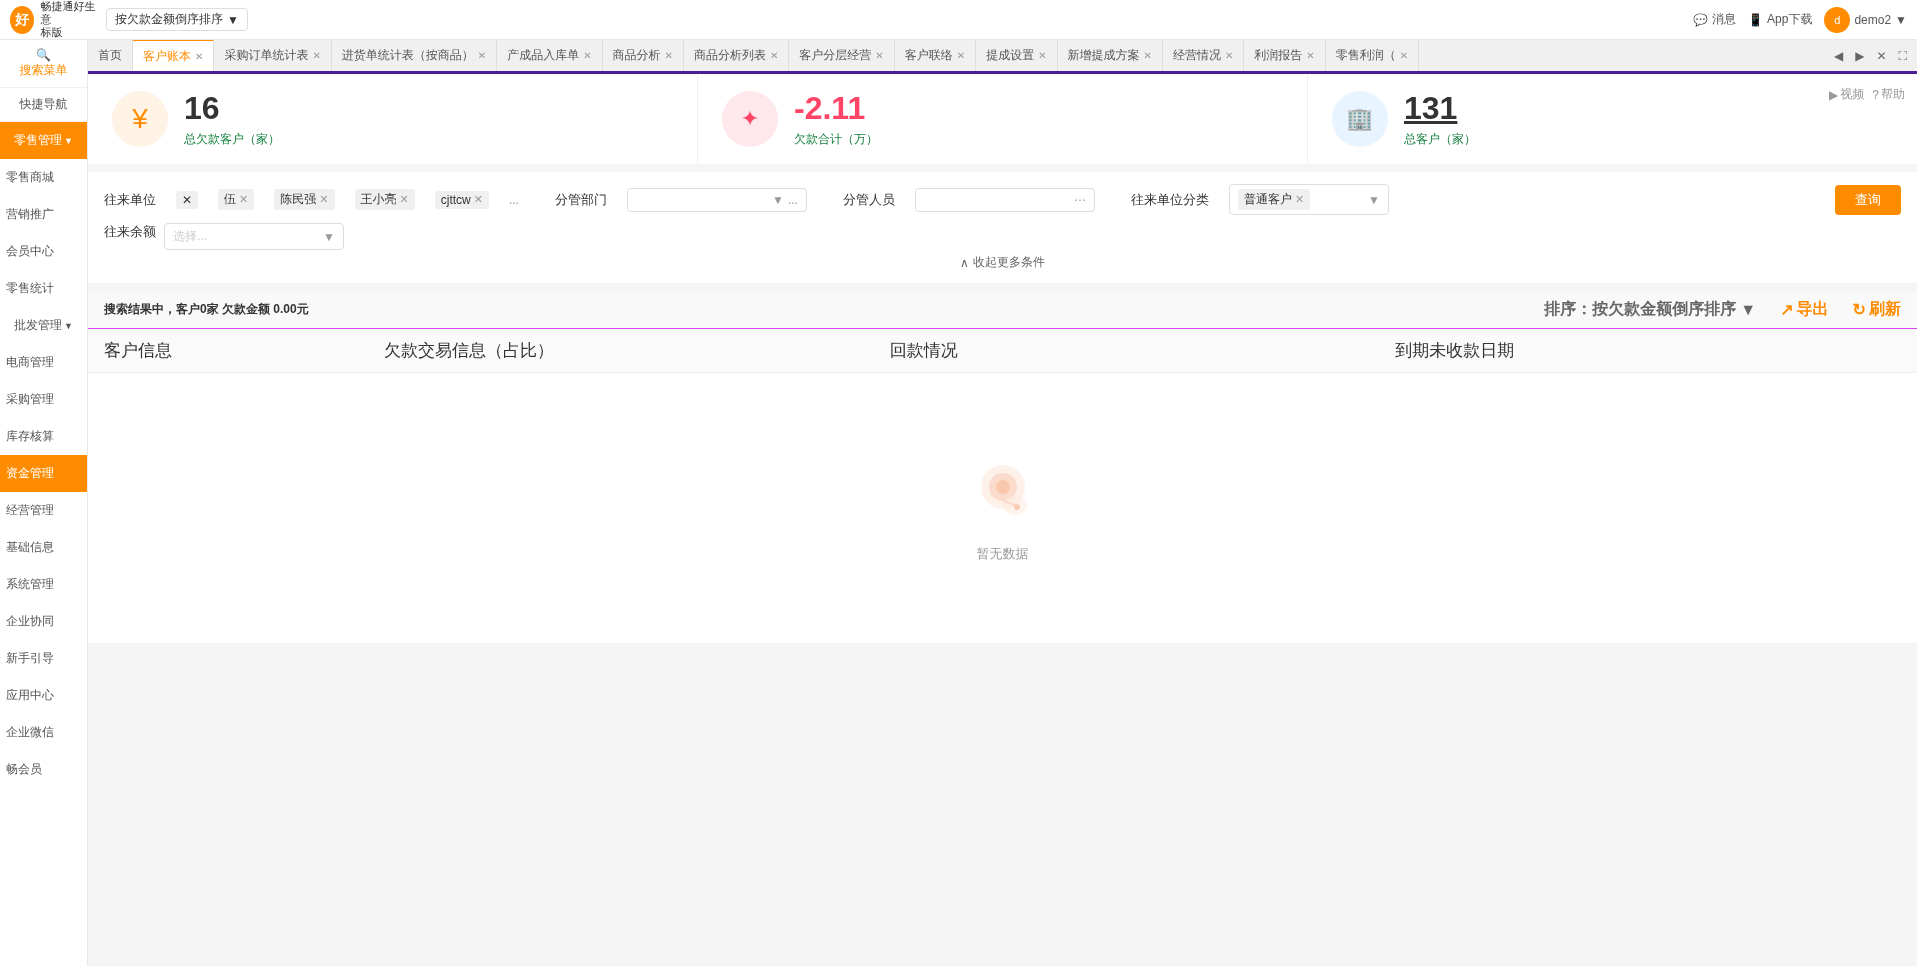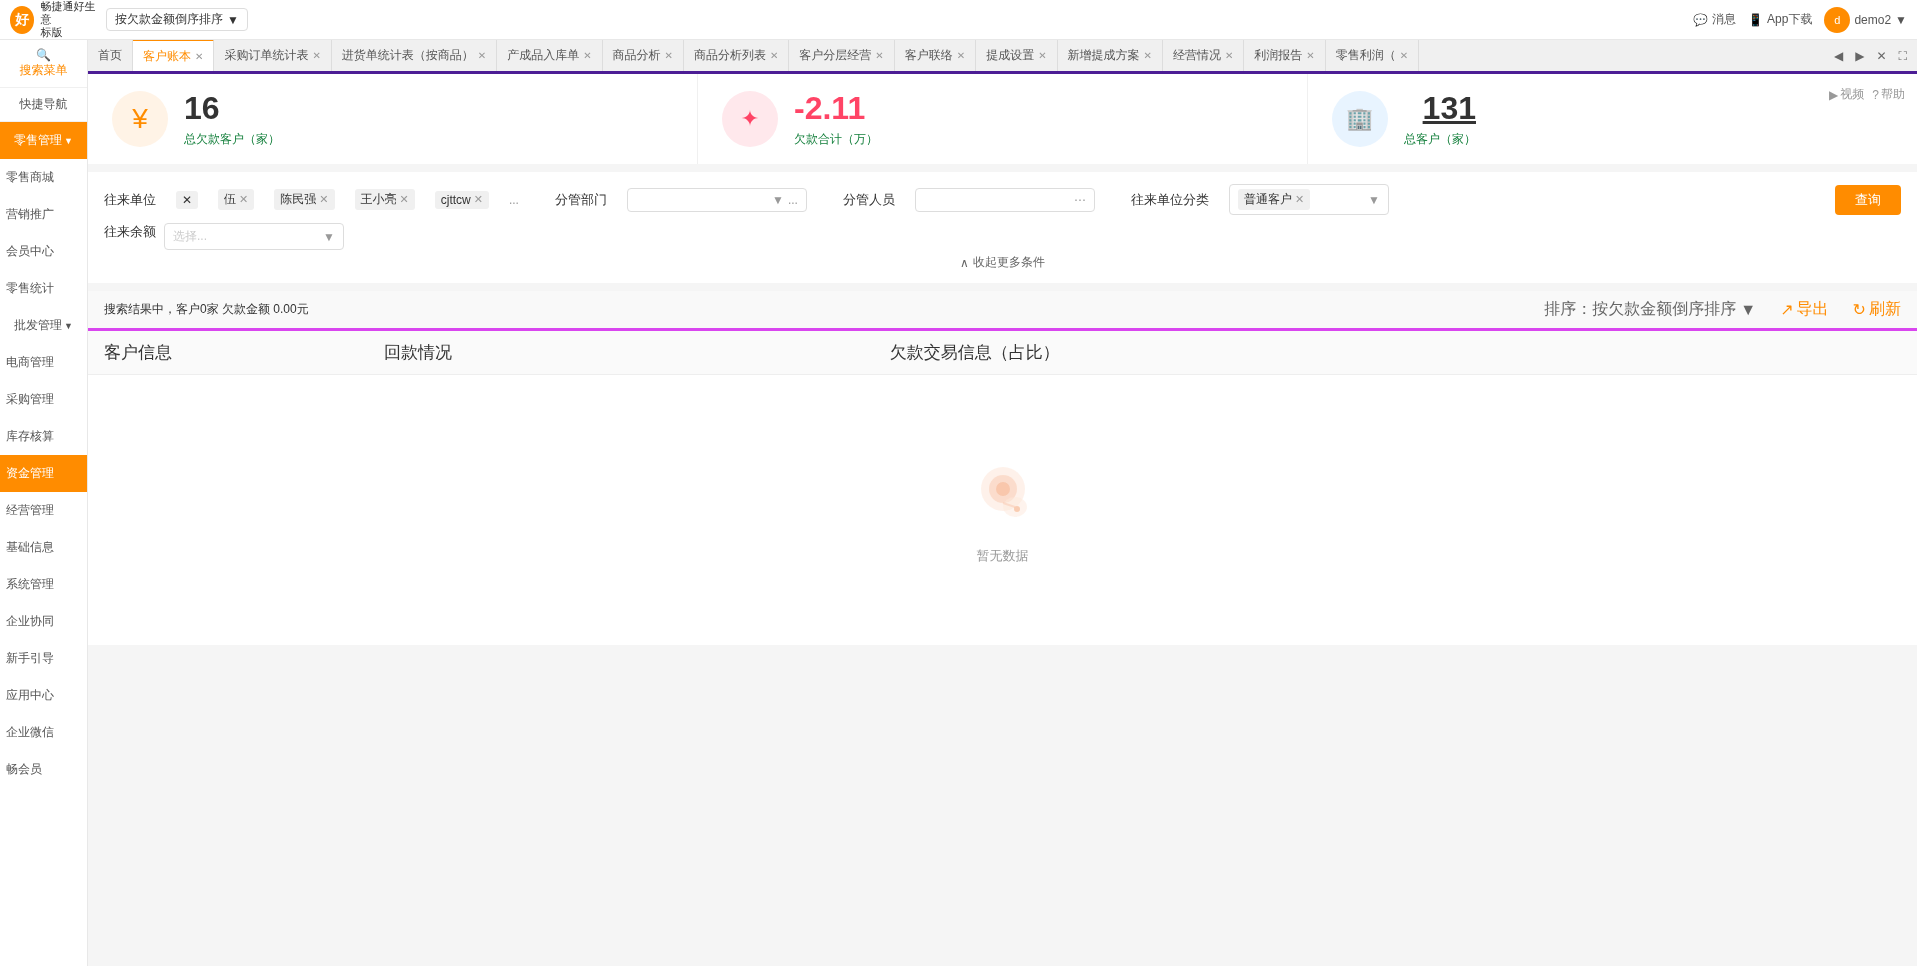--- a/index.html
+++ b/index.html
@@ -208,21 +208,22 @@
       margin: 4px auto 0; width: fit-content;
     }
 
     
     .result-bar {
       background: #f9f9f9;
       padding: 8px 16px;
       display: flex;
       align-items: center;
       justify-content: space-between;
-      border-bottom: 3px solid #d946ef;
+      border-bottom: 1px solid #d946ef;
+      font-weight: bold;
     }
     .result-info { font-size: 12px; color: #333; }
     .result-actions { display: flex; align-items: center; gap: 24px; font-size: 16px; color: #666; }
     .result-sort { display: flex; align-items: center; gap: 4px; cursor: pointer; }
     .result-action-btn { display: flex; align-items: center; gap: 3px; cursor: pointer; color: #ff8c00; }
 
     
     .table-container { background: #fff; }
     .table-header {
       display: grid;
@@ -432,21 +433,21 @@
         <div class="stat-card">
           <div class="stat-icon stat-icon-pink" style="font-size:22px; color:#ff4466;">✦</div>
           <div>
             <div class="stat-value negative">-2.11</div>
             <div class="stat-label">欠款合计（万）</div>
           </div>
         </div>
         <div class="stat-card">
           <div class="stat-icon stat-icon-blue" style="font-size:22px; color:#88aacc;">🏢</div>
           <div>
-            <div class="stat-value" style="text-decoration: underline; text-align: right;">131</div>
+            <div class="stat-value" style="text-decoration: underline;">131</div>
             <div class="stat-label">总客户（家）</div>
           </div>
           <div class="stat-help">
             <div class="stat-help-btn">
               <span>▶</span>
               <span>视频</span>
             </div>
             <div class="stat-help-btn">
               <span>?</span>
               <span>帮助</span>
@@ -534,22 +535,23 @@
           <div class="result-action-btn">
             <span>↻</span>
             <span>刷新</span>
           </div>
         </div>
       </div>
 
       <div class="table-container">
         <div class="table-header">
           <div class="table-header-cell">客户信息</div>
+          <div class="table-header-cell">欠款交易信息（占比）</div>
           <div class="table-header-cell">回款情况</div>
-          <div class="table-header-cell">欠款交易信息（占比）</div>
+          <div class="table-header-cell">到期未收款日期</div>
         </div>
 
         <div class="empty-state">
           <svg class="empty-icon" viewBox="0 0 80 80" xmlns="http://www.w3.org/2000/svg">
             <circle cx="40" cy="34" r="22" fill="#fcd9c4" opacity="0.6"></circle>
             <circle cx="40" cy="34" r="14" fill="#f5a47a" opacity="0.5"></circle>
             <circle cx="40" cy="34" r="7" fill="#f08040" opacity="0.5"></circle>
             <ellipse cx="52" cy="52" rx="12" ry="10" fill="#fcd9c4" opacity="0.5"></ellipse>
             <line x1="40" y1="48" x2="52" y2="52" stroke="#f5a47a" stroke-width="2" opacity="0.5"></line>
             <circle cx="54" cy="54" r="3" fill="#f08040" opacity="0.6"></circle>

